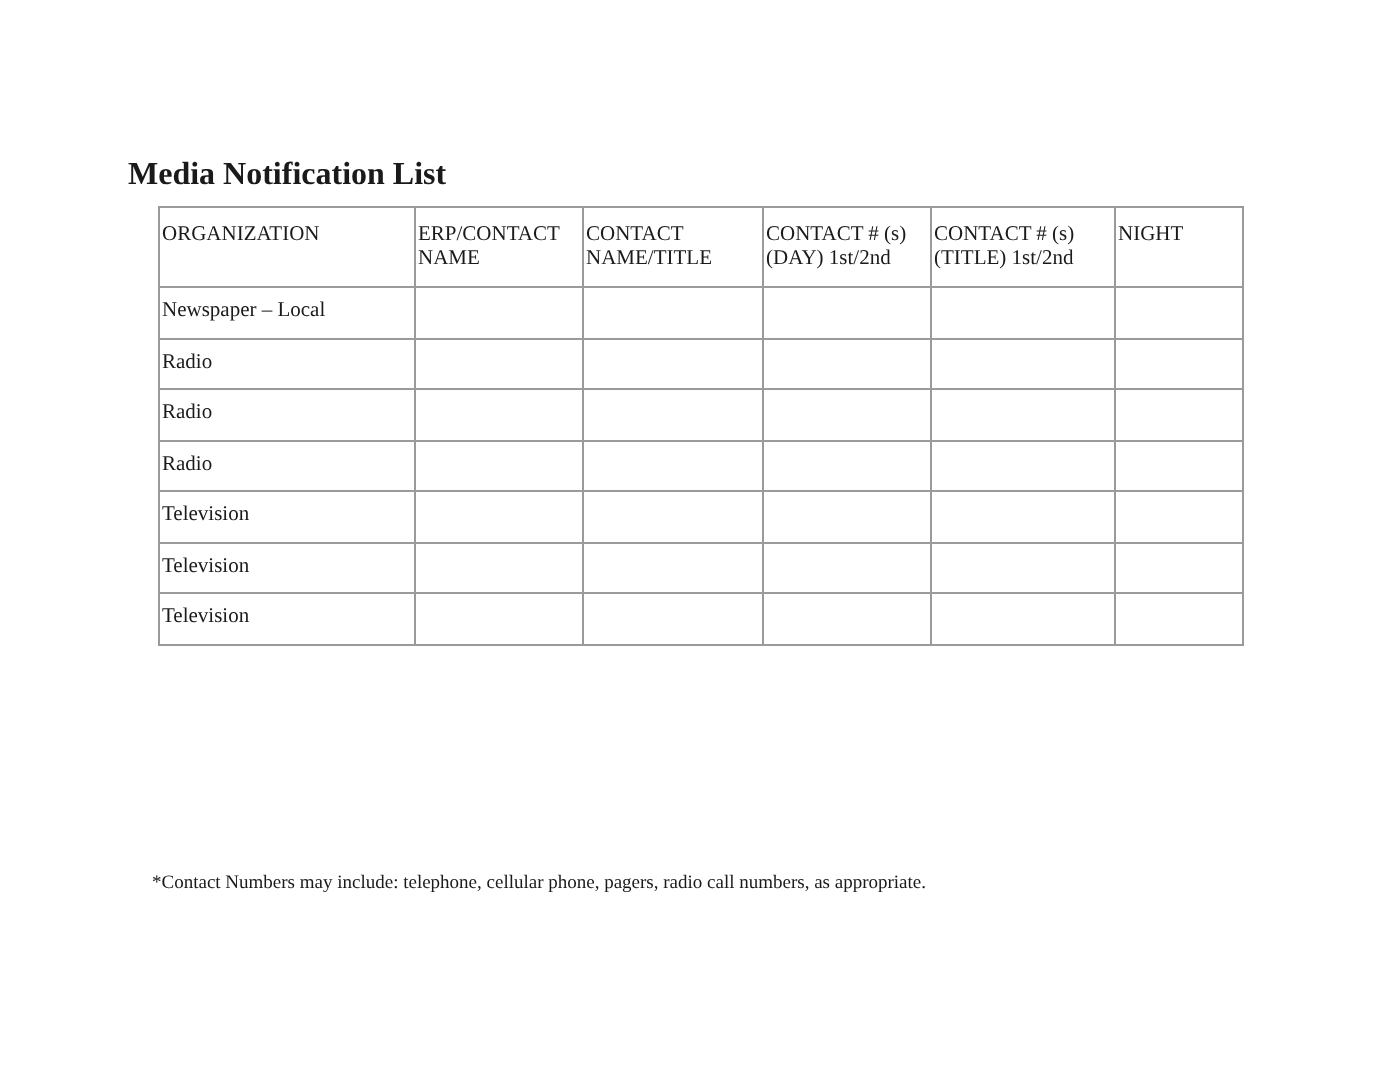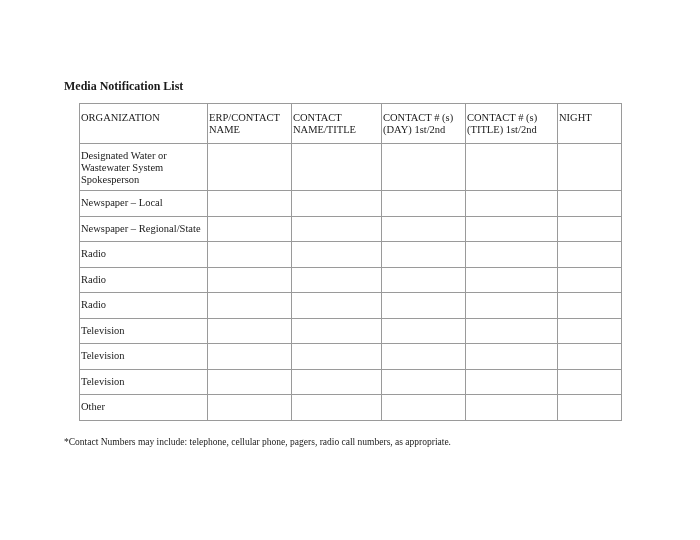--- a/index.html
+++ b/index.html
@@ -1,26 +1,26 @@
 <!DOCTYPE html>
 <html><head>
 <meta charset="utf-8">
 <style>
   html, body { margin:0; padding:0; background:#ffffff; }
   body { width:700px; height:540px; position:relative; overflow:hidden;
          font-family:"Liberation Serif","DejaVu Serif",serif; color:#1a1a1a; }
-  .title { position:absolute; left:64px; top:79px; font-size:12px; font-weight:bold; }
+  .title { position:absolute; left:64px; top:79px; font-size:16px; font-weight:bold; }
   table.grid { position:absolute; left:79px; top:103px; border-collapse:collapse; table-layout:fixed; width:542px; }
   table.grid td, table.grid th { border:1px solid #9a9a9a; vertical-align:top; padding:0 0 0 1px;
          font-size:10.5px; line-height:12px; text-align:left; }
   table.grid th { font-weight:normal; padding-top:8px; height:31px; }
   table.grid td { padding-top:6px; }
   tr.r-tall td { height:40px; }
   tr.r td { height:18.5px; }
-  .footnote { position:absolute; left:64px; top:437px; font-size:9.5px; }
+  .footnote { position:absolute; left:76px; top:437px; font-size:9.5px; }
 </style>
 </head>
 <body>
 
 <div class="title">Media Notification List</div>
 
 <table class="grid">
   <colgroup>
     <col style="width:128px">
       <col style="width:84px">
@@ -33,38 +33,22 @@
     <tr>
       <th><span>ORGANIZATION</span><br><span></span></th>
       <th><span>ERP/CONTACT</span><br><span>NAME</span></th>
       <th><span>CONTACT</span><br><span>NAME/TITLE</span></th>
       <th><span>CONTACT # (s)</span><br><span>(DAY) 1st/2nd</span></th>
       <th><span>CONTACT # (s)</span><br><span>(TITLE) 1st/2nd</span></th>
       <th><span>NIGHT</span><br><span></span></th>
     </tr>
   </thead>
   <tbody>
-    <tr class="r-tall">
-      <td><span>Designated Water or</span><br><span>Wastewater System</span><br><span>Spokesperson</span></td>
-      <td></td>
-      <td></td>
-      <td></td>
-      <td></td>
-      <td></td>
-    </tr>
     <tr class="r">
       <td>Newspaper – Local</td>
-      <td></td>
-      <td></td>
-      <td></td>
-      <td></td>
-      <td></td>
-    </tr>
-    <tr class="r">
-      <td>Newspaper – Regional/State</td>
       <td></td>
       <td></td>
       <td></td>
       <td></td>
       <td></td>
     </tr>
     <tr class="r">
       <td>Radio</td>
       <td></td>
       <td></td>
@@ -105,24 +89,16 @@
       <td></td>
     </tr>
     <tr class="r">
       <td>Television</td>
       <td></td>
       <td></td>
       <td></td>
       <td></td>
       <td></td>
     </tr>
-    <tr class="r">
-      <td>Other</td>
-      <td></td>
-      <td></td>
-      <td></td>
-      <td></td>
-      <td></td>
-    </tr>
   </tbody>
 </table>
 
 <div class="footnote">*Contact Numbers may include: telephone, cellular phone, pagers, radio call numbers, as appropriate.</div>
 
 </body></html>

